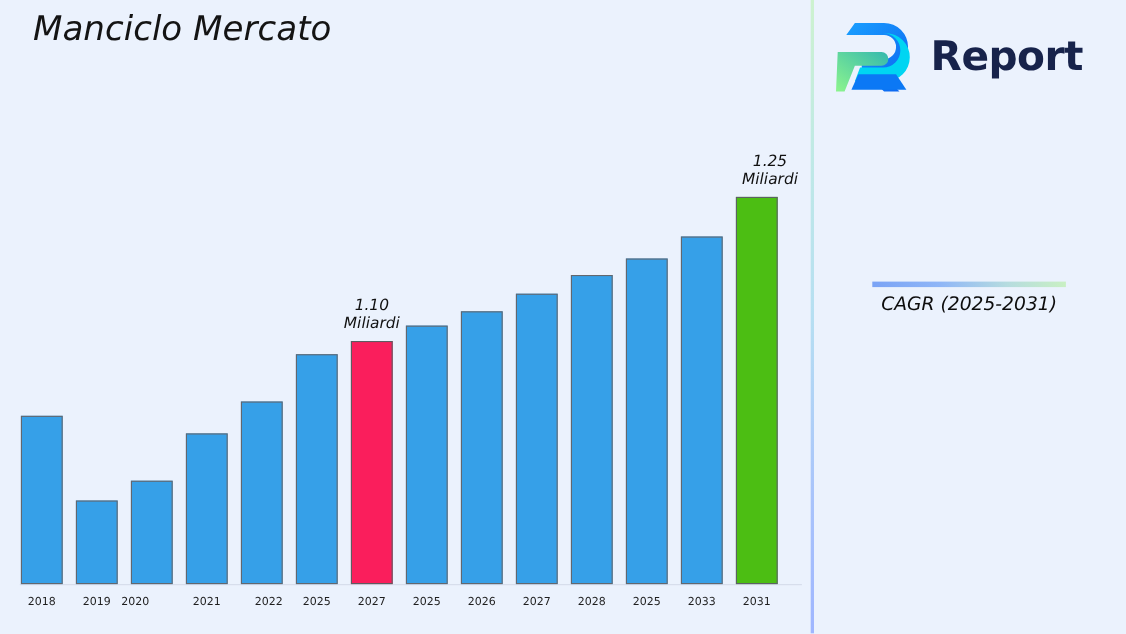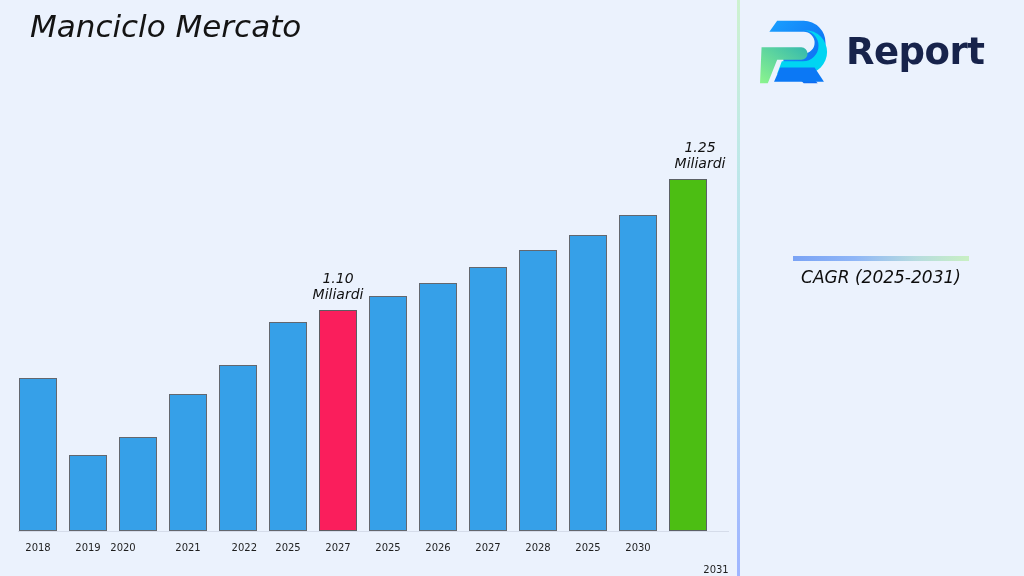--- a/index.html
+++ b/index.html
@@ -192,23 +192,23 @@
         <div class="x-label" style="left: 369px; top: 542px; bottom: auto;">2025</div>
         <div class="bar blue" title="2026" style="left: 419px; top: 283px; height: 248px;"></div>
         <div class="x-label" style="left: 419px; top: 542px; bottom: auto;">2026</div>
         <div class="bar blue" title="2027" style="left: 469px; top: 267px; height: 264px;"></div>
         <div class="x-label" style="left: 469px; top: 542px; bottom: auto;">2027</div>
         <div class="bar blue" title="2028" style="left: 519px; top: 250px; height: 281px;"></div>
         <div class="x-label" style="left: 519px; top: 542px; bottom: auto;">2028</div>
         <div class="bar blue" title="2029" style="left: 569px; top: 235px; height: 296px;"></div>
         <div class="x-label" style="left: 569px; top: 542px; bottom: auto;">2025</div>
         <div class="bar blue" title="2030" style="left: 619px; top: 215px; height: 316px;"></div>
-        <div class="x-label" style="left: 619px; top: 542px; bottom: auto;">2030</div>
+        <div class="x-label" style="left: 619px; top: 542px; bottom: auto;">2033</div>
         <div class="bar green" title="2031" style="left: 669px; top: 179px; height: 352px;"></div>
-        <div class="x-label" style="left: 669px; top: 564px; bottom: auto; margin-left: 28px;">2031</div>
+        <div class="x-label" style="left: 669px; top: 542px; bottom: auto;">2031</div>
         <div class="value-label" style="left: 278px; top: 270px;">1.10
 Miliardi</div>
         <div class="value-label" style="left: 640px; top: 139px; text-align: center;">1.25
 Miliardi</div>
       </div>
 
   </div>
 
   <div id="divider"></div>
 

